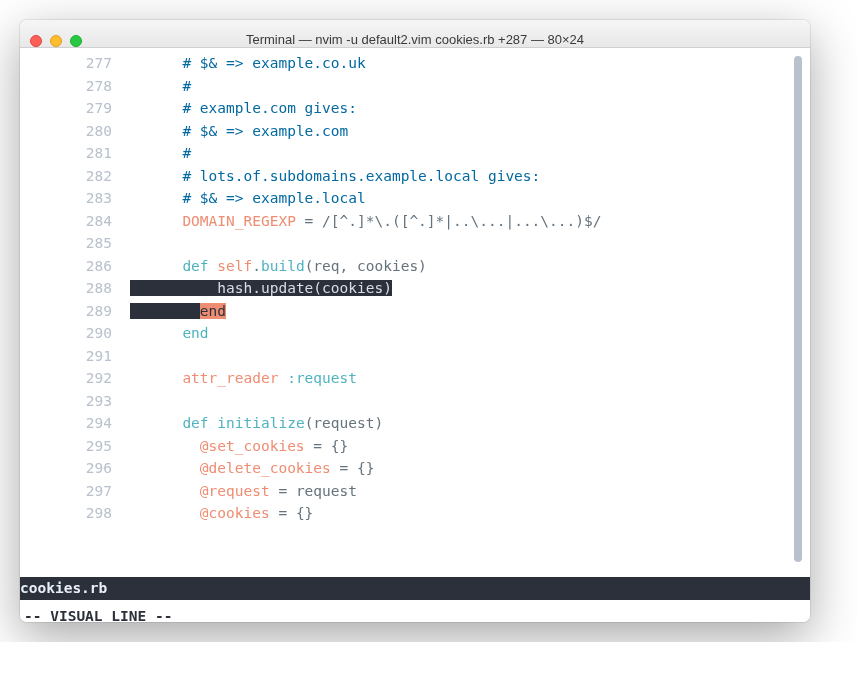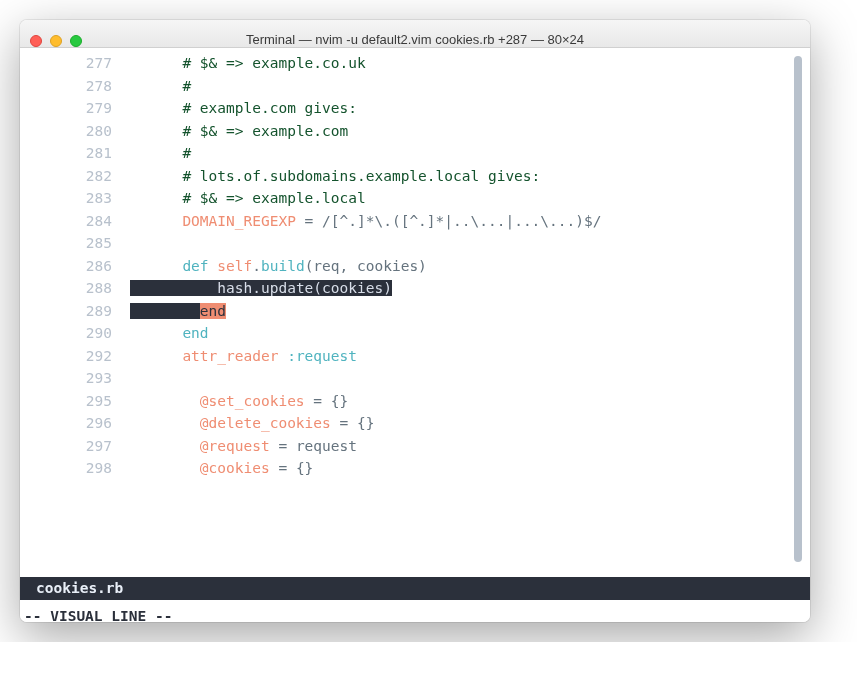--- a/index.html
+++ b/index.html
@@ -44,21 +44,21 @@
     .line { display: flex; white-space: pre; height: 22.5px; }
     .lineno {
       width: 62px;
       text-align: right;
       padding-right: 18px;
       color: #b8c1cc;
       flex-shrink: 0;
       margin-left: 48px;
     }
     .code-content { flex: 1; position: relative; }
-    .comment { color: #14532d; }
+    .comment { color: #0369a1; }
     .constant { color: #ef8d72; }
     .eq { color: #65737e; }
     .regex { color: #65737e; }
     .kw-def { color: #4fb3bf; }
     .kw-self { color: #ef8d72; }
     .method { color: #4fb3bf; }
     .punct { color: #65737e; }
     .ident { color: #65737e; }
     .kw-do { color: #ef8d72; }
     .pipe { color: #65737e; }
@@ -81,21 +81,21 @@
       height: 506px;
       background: #b8c1cc;
       border-radius: 4px;
     }
     .statusbar {
       position: absolute;
       left: 0; right: 0; bottom: 22.5px;
       background: #2b303b;
       color: #e8eef7;
       height: 22.5px;
-      padding-left: 16px;
+      padding-left: 0;
       font-weight: bold;
       line-height: 22.5px;
     }
     .modeline {
       position: absolute;
       left: 0; right: 0; bottom: 0;
       height: 17px;
       padding-left: 4px;
       font-weight: bold;
       color: #2b303b;
@@ -128,22 +128,24 @@
       <div class="line"><span class="lineno">284</span><span class="code-content">      <span class="constant">DOMAIN_REGEXP</span><span class="eq"> = </span><span class="regex">/[^.]*\.([^.]*|..\...|...\...)$/</span></span></div>
       <div class="line"><span class="lineno">285</span><span class="code-content"></span></div>
       <div class="line"><span class="lineno">286</span><span class="code-content">      <span class="kw-def">def </span><span class="kw-self">self</span><span class="punct">.</span><span class="method">build</span><span class="punct">(req, cookies)</span></span></div>
 
 
       <div class="line"><span class="lineno">288</span><span class="code-content"><span class="sel-bg">      <span class="ident">    hash.update(cookies)</span></span></span></div>
 
       <div class="line"><span class="lineno">289</span><span class="code-content"><span class="sel-bg">      <span class="ident">  </span><span class="endkw-hl"><span>e</span><span>nd</span></span></span></span></div>
 
       <div class="line"><span class="lineno">290</span><span class="code-content">      <span class="endkw">end</span></span></div>
+      <div class="line"><span class="lineno">291</span><span class="code-content"></span></div>
       <div class="line"><span class="lineno">292</span><span class="code-content">      <span class="attr">attr_reader </span><span class="symbol">:request</span></span></div>
       <div class="line"><span class="lineno">293</span><span class="code-content"></span></div>
+      <div class="line"><span class="lineno">294</span><span class="code-content">      <span class="kw-def">def </span><span class="method">initialize</span><span class="punct">(request)</span></span></div>
       <div class="line"><span class="lineno">295</span><span class="code-content">        <span class="ivar">@set_cookies</span><span class="punct"> = {}</span></span></div>
       <div class="line"><span class="lineno">296</span><span class="code-content">        <span class="ivar">@delete_cookies</span><span class="punct"> = {}</span></span></div>
       <div class="line"><span class="lineno">297</span><span class="code-content">        <span class="ivar">@request</span><span class="punct"> = request</span></span></div>
       <div class="line"><span class="lineno">298</span><span class="code-content">        <span class="ivar">@cookies</span><span class="punct"> = {}</span></span></div>
     </div>
 
     <div class="scrollbar"></div>
     <div class="statusbar">cookies.rb</div>
     <div class="modeline">-- VISUAL LINE --</div>
   </div>

